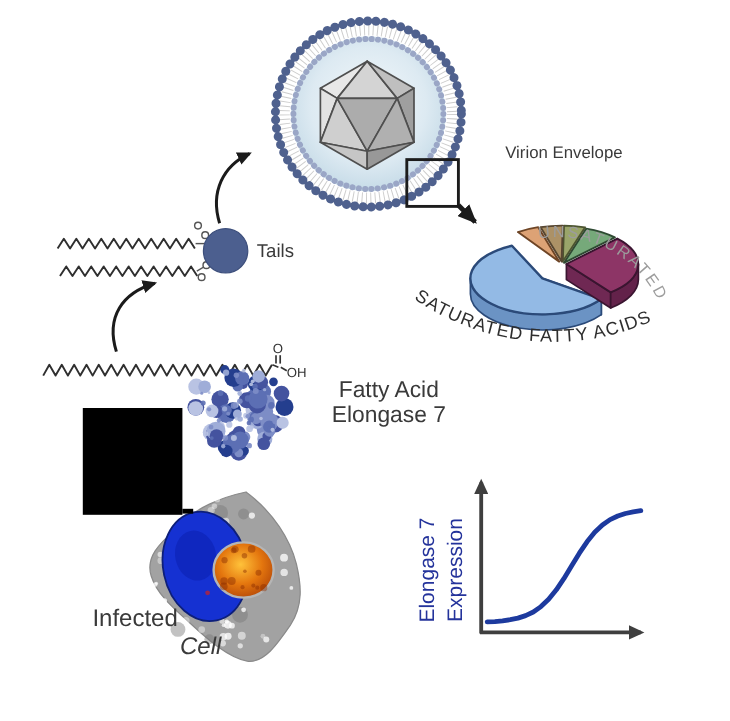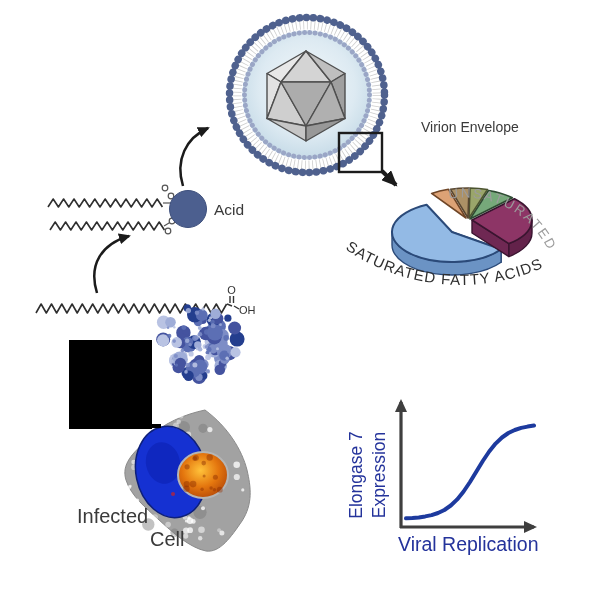--- a/index.html
+++ b/index.html
@@ -6,21 +6,21 @@
   #figure{position:relative;width:608px;height:601px;background:#ffffff;overflow:hidden;
           font-family:"Liberation Sans", sans-serif;}
   .lbl{position:absolute;color:#3a3a3a;line-height:1.12;}
   .navy{color:#24339b;}
   .center{text-align:center;}
   #tails-label{left:42px;top:148px;width:114px;font-size:17px;font-weight:400;}
   #lipid-label{left:214px;top:201px;font-size:15.5px;}
   #virion-label{left:398px;top:120px;font-size:14px;margin-left:23px;}
   #enzyme-label{left:258px;top:315px;width:132px;font-size:19px;}
   #infected-label1{left:77px;top:505px;font-size:20px;}
-  #infected-label2{left:150px;top:528px;font-size:20px;}
+  #infected-label2{left:150px;top:528px;font-size:20px;font-style:italic;}
   #xaxis-label{left:398px;top:534px;font-size:19.5px;}
   #yaxis-label{left:313px;top:452px;width:110px;height:46px;font-size:17.5px;line-height:23px;
                transform:rotate(-90deg);}
   #redaction{position:absolute;left:69px;top:340px;width:83px;height:89px;background:#000;}
   #redaction-tick{position:absolute;left:152px;top:424px;width:9px;height:3.5px;background:#000;}
   svg{position:absolute;left:0;top:0;}
   text{font-family:"Liberation Sans", sans-serif;}
 </style>
 </head>
 <body>
@@ -325,24 +325,27 @@
 
     <g>
       <line x1="401" y1="528" x2="401" y2="402" stroke="#3f3f3f" stroke-width="3.2" marker-end="url(#mGray)"></line>
       <line x1="400" y1="527" x2="534" y2="527" stroke="#3f3f3f" stroke-width="3.2" marker-end="url(#mGray)"></line>
       <polyline id="sigmoid" fill="none" stroke-width="4" stroke-linecap="round" stroke-linejoin="round" points="406.0,518.3 412.4,518.0 418.8,517.4 425.2,516.4 431.6,515.1 438.0,513.0 444.4,510.0 450.8,505.5 457.2,499.4 463.6,491.5 470.0,482.0 476.4,471.5 482.8,461.0 489.2,451.5 495.6,443.6 502.0,437.5 508.4,433.0 514.8,430.0 521.2,427.9 527.6,426.6 534.0,425.6" stroke="#1d3a9e"></polyline>
     </g>
   </svg>
 
   <div class="lbl navy center" id="tails-label">
   </div>
-  <div class="lbl" id="lipid-label">Acid</div>
+  <div class="lbl" id="lipid-label">Tails</div>
   <div class="lbl" id="virion-label">Virion Envelope</div>
+  <div class="lbl center" id="enzyme-label">
+    <div>Fatty Acid</div>
+    <div>Elongase 7</div>
+  </div>
   <div id="redaction"></div>
   <div id="redaction-tick"></div>
   <div class="lbl" id="infected-label1">Infected</div>
   <div class="lbl" id="infected-label2">Cell</div>
-  <div class="lbl navy" id="xaxis-label">Viral Replication</div>
   <div class="lbl navy center" id="yaxis-label">
     <div>Elongase 7</div>
     <div>Expression</div>
   </div>
 </div>
 
 </body></html>

